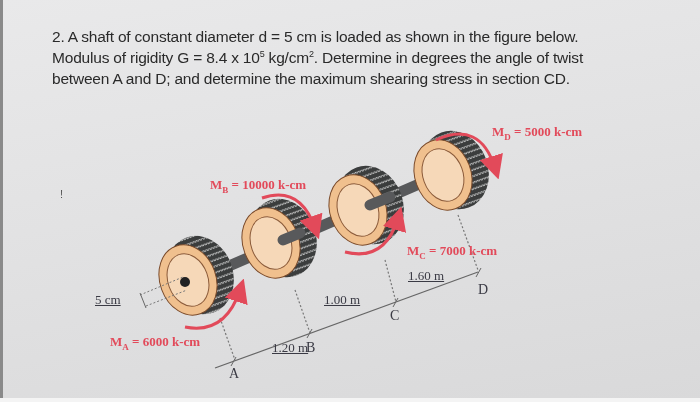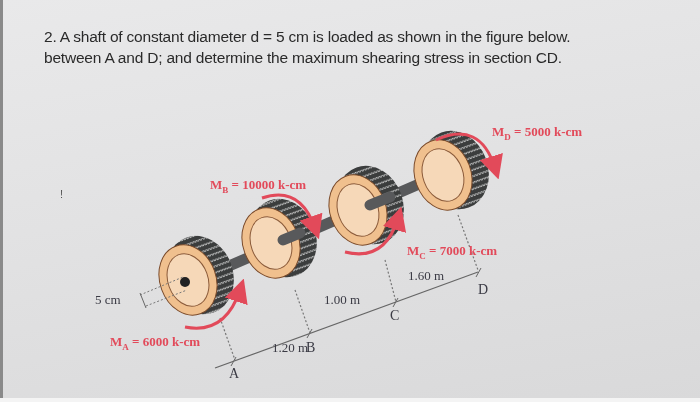--- a/index.html
+++ b/index.html
@@ -19,21 +19,21 @@
     .left-edge {
       position: absolute; left: 0; top: 0; width: 3px; height: 402px;
       background: #8a8a8a;
     }
     .bottom-edge {
       position: absolute; left: 0; top: 398px; width: 700px; height: 4px;
       background: #f4f4f4;
     }
     .problem-text {
       position: absolute;
-      left: 44px;
+      left: 52px;
       top: 26px;
       width: 640px;
       font-family: "Liberation Sans", sans-serif;
       font-size: 15.5px;
       line-height: 21px;
       color: #2a2a2a;
       letter-spacing: -0.2px;
     }
     .problem-text .line { display: block; white-space: nowrap; }
     sup { font-size: 9px; line-height: 0; }
@@ -47,20 +47,21 @@
     }
     .moment {
       color: #e24a5a;
       font-weight: bold;
       font-size: 13px;
     }
     .moment sub { font-size: 9px; }
     .dim {
       color: #3a3a44;
       font-size: 13px;
+      text-decoration: underline;
     }
     .point {
       color: #3a3a44;
       font-size: 14px;
     }
     .mark {
       position: absolute;
       font-family: "Liberation Sans", sans-serif;
       font-size: 11px;
       color: #555;
@@ -68,20 +69,21 @@
   </style>
 </head>
 <body>
 
 <div class="page">
   <div class="left-edge"></div>
   <div class="bottom-edge"></div>
 
   <div class="problem-text">
     <span class="line">2.  A shaft of constant diameter d = 5 cm is loaded as shown in the figure below.</span>
+    <span class="line"><span>Modulus of rigidity G = 8.4 x 10</span><sup>5</sup><span> kg/cm</span><sup>2</sup><span>. Determine in degrees the angle of twist</span></span>
     <span class="line">between A and D; and determine the maximum shearing stress in section CD.</span>
   </div>
 
   <div class="figure">
     <svg width="700" height="402" viewBox="0 0 700 402">
       <defs>
         <pattern id="tread" width="6" height="6" patternUnits="userSpaceOnUse">
           <rect width="6" height="6" fill="#3b3d3d"></rect>
           <path d="M0 3 L1.5 1 L3 3 L4.5 1 L6 3" stroke="#e8e8e8" stroke-width="0.8" fill="none"></path>
         </pattern>

